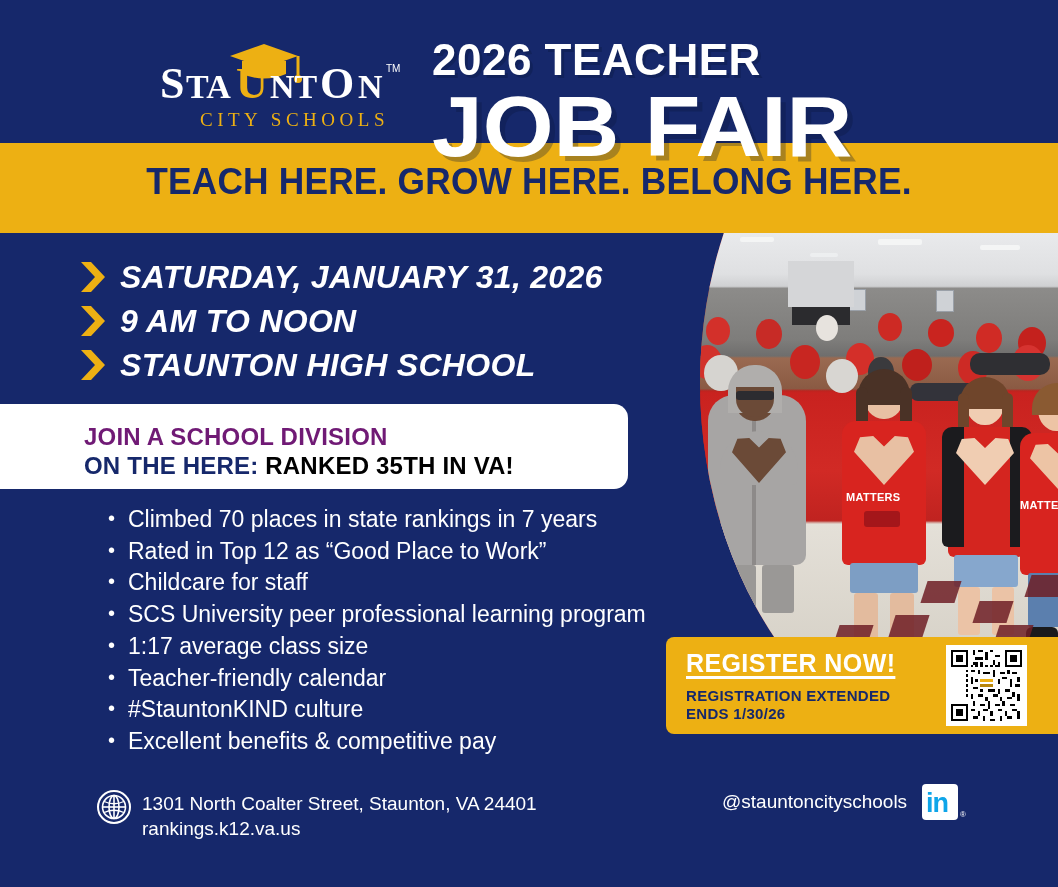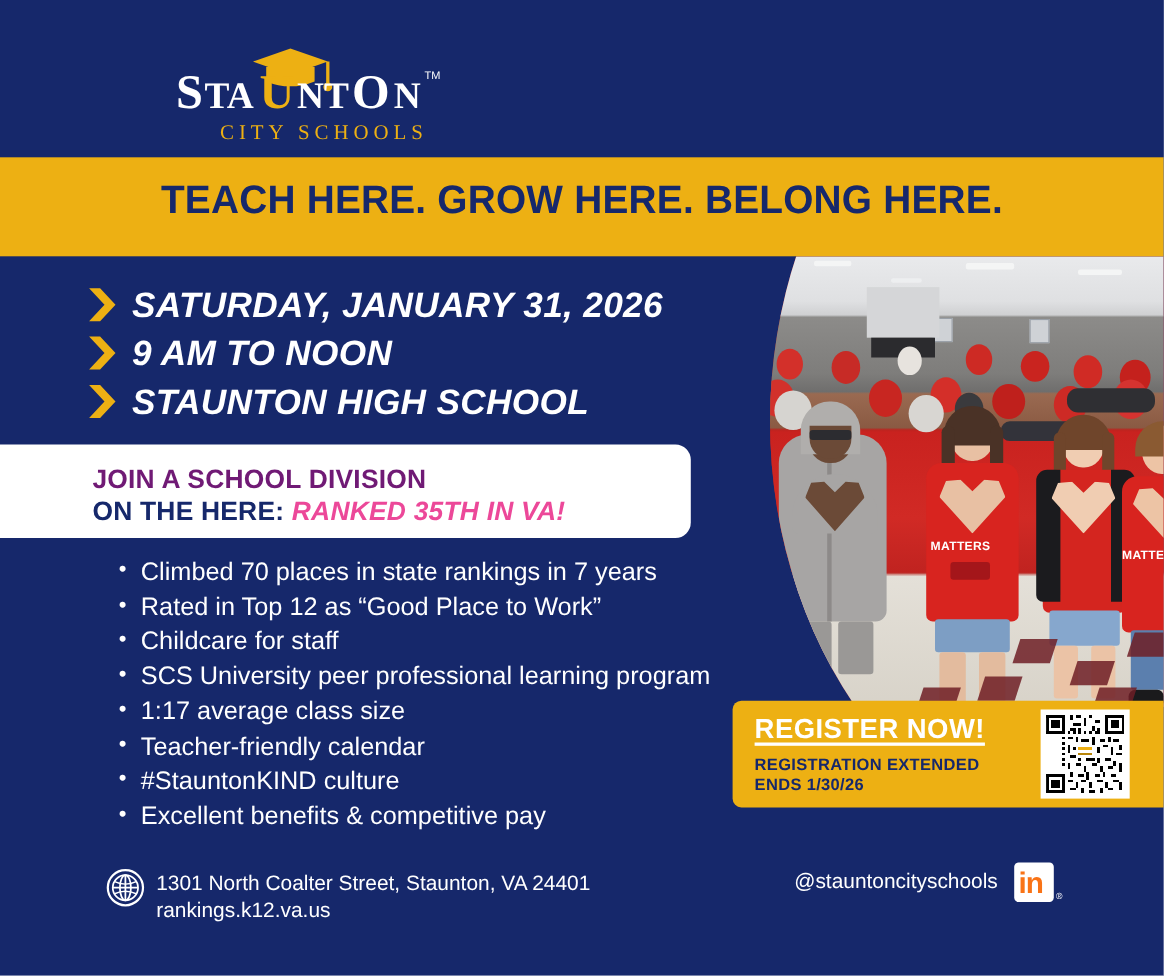--- a/index.html
+++ b/index.html
@@ -195,21 +195,21 @@
     white-space: nowrap;
   }
   .callout-l2 {
     font-size: 24px;
     font-weight: 700;
     color: #16286B;
     letter-spacing: 0.2px;
     line-height: 1.22;
     white-space: nowrap;
   }
-  .callout-hl { color: #ec4899; font-style: italic; }
+  .callout-hl { color: #000000; }
 
   
   .bullets {
     position: absolute;
     left: 106px; top: 504px;
     z-index: 4;
     list-style: none;
     margin: 0;
     padding: 0;
   }
@@ -313,21 +313,21 @@
     left: 0; top: 0;
     width: 36px; height: 36px;
     background: #ffffff;
     border-radius: 4px;
   }
   .li-text {
     position: absolute;
     left: 4px; top: 2px;
     font-size: 27px;
     font-weight: 700;
-    color: #f97316;
+    color: #0ea5e9;
     line-height: 34px;
     letter-spacing: -1px;
   }
   .li-reg {
     position: absolute;
     left: 38px; top: 26px;
     font-size: 8px;
     color: #ffffff;
   }
 </style>
@@ -459,20 +459,24 @@
         <text x="168" y="62" font-family="'Liberation Serif', serif" font-size="44" font-weight="700" fill="#ffffff">O</text>
         <text x="206" y="62" font-family="'Liberation Serif', serif" font-size="34" font-weight="700" fill="#ffffff">N</text>
         <text x="234" y="36" font-family="'Liberation Sans', sans-serif" font-size="10" fill="#ffffff">TM</text>
         <text x="48" y="90" font-family="'Liberation Serif', serif" font-size="19" fill="#EDB013" letter-spacing="4.5">CITY SCHOOLS</text>
       </svg>
     </div>
   </div>
 
   <div class="gold-band"></div>
 
+  <div class="title-block">
+    <div class="title-line1">2026 TEACHER</div>
+    <div class="title-line2">JOB FAIR</div>
+  </div>
 
   <div class="tagline">TEACH HERE. GROW HERE. BELONG HERE.</div>
 
   <div class="events">
     <div class="event-row ev-0">
       <svg class="chev" viewBox="0 0 30 34">
         <polygon points="3,2 13,2 27,17 13,32 3,32 17,17" fill="#EDB013"></polygon>
       </svg>
       <span class="event-text">SATURDAY, JANUARY 31, 2026</span>
     </div>

